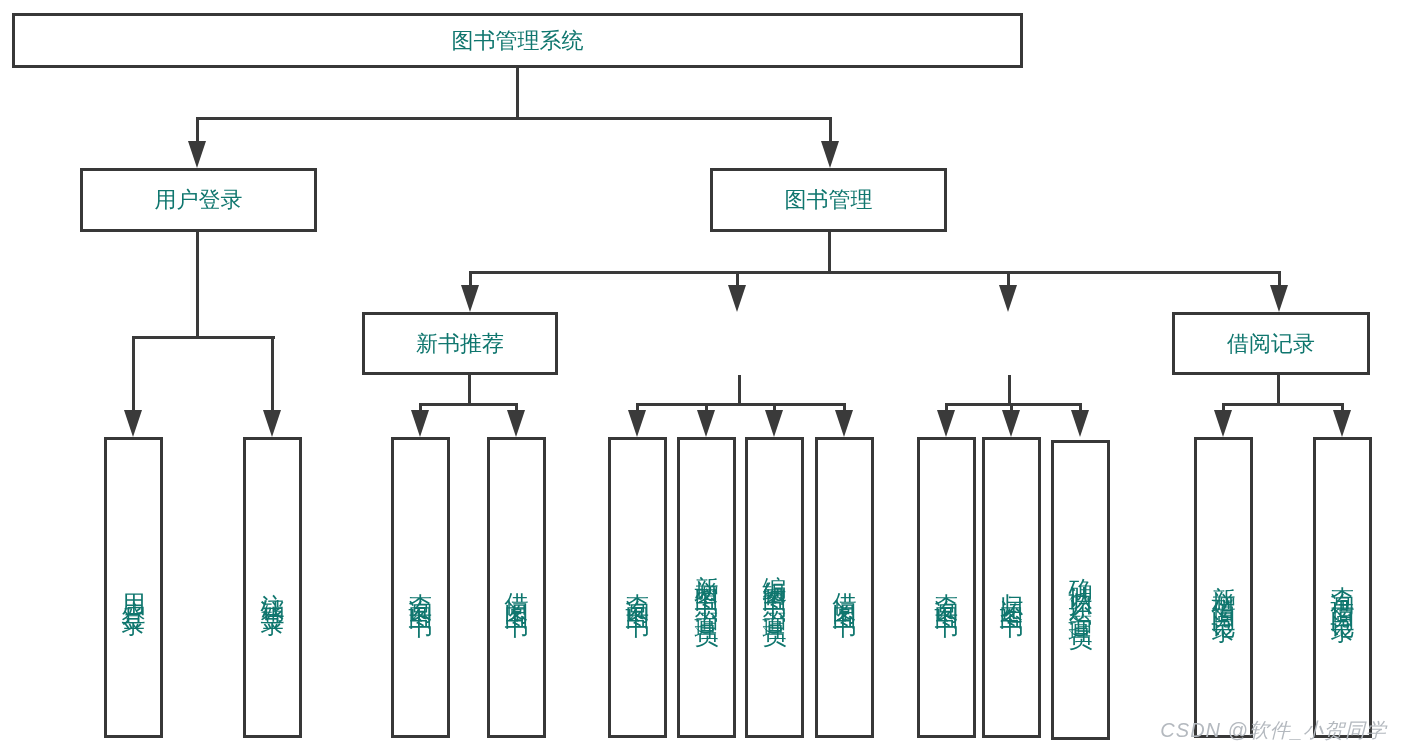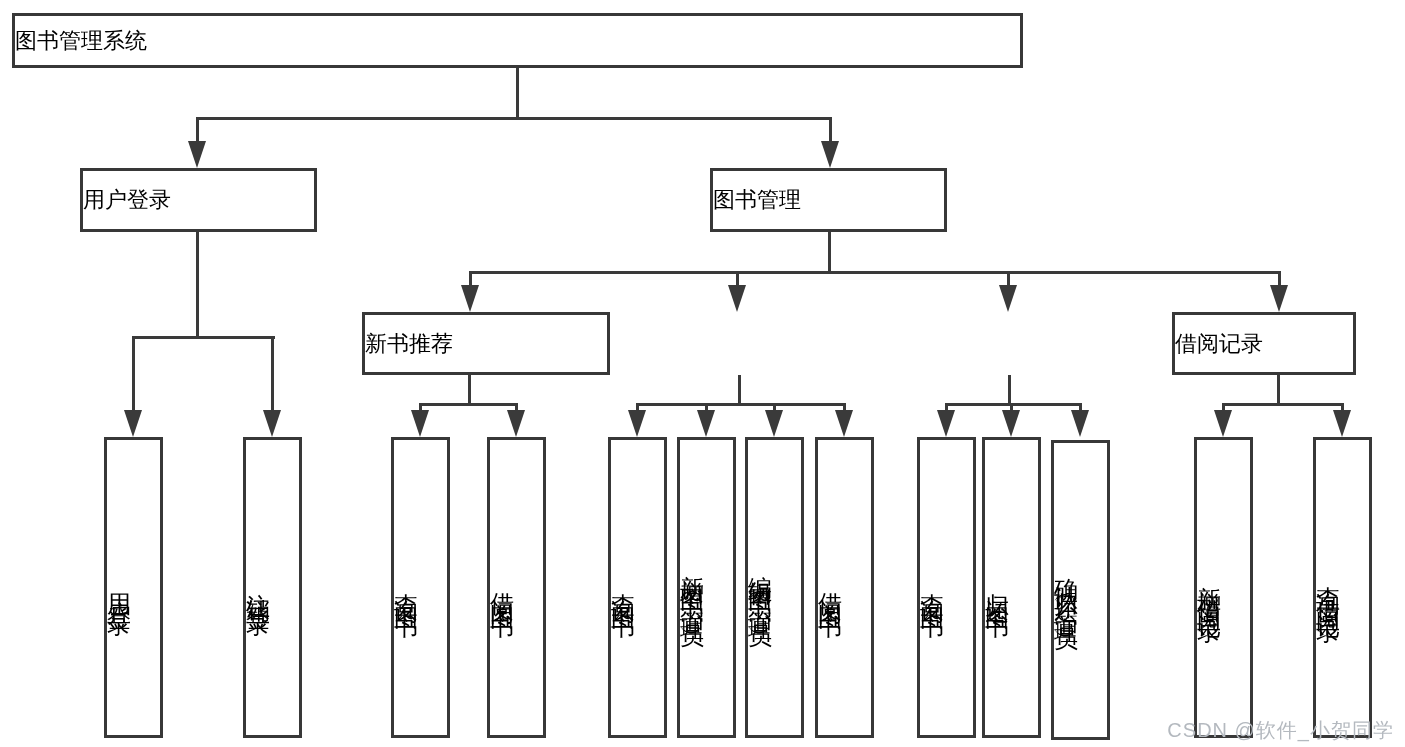--- a/index.html
+++ b/index.html
@@ -19,40 +19,41 @@
     border-right: 9px solid transparent;
     border-top: 27px solid #3a3a3a;
   }
   .box {
     position: absolute;
     box-sizing: border-box;
     border: 3px solid #383838;
     background: #ffffff;
     display: flex;
     align-items: center;
-    justify-content: flex-start;
-    color: #000000;
+    justify-content: center;
+    color: #0f766e;
     font-size: 22px;
   }
   .box.v span {
     writing-mode: vertical-rl;
     text-orientation: mixed;
     font-size: 24px;
     line-height: 1;
     letter-spacing: 7px;
   }
   .watermark {
     position: absolute;
     top: 717px;
-    right: 11px;
+    right: 18px;
     font-size: 20px;
     letter-spacing: 1px;
     color: #b4b9bf;
     z-index: 5;
     white-space: nowrap;
+    font-style: italic;
   }
 </style>
 </head>
 <body>
 
 <div class="canvas">
 
   <div class="ln" style="left:516px;top:68px;width:3px;height:51px"></div>
   <div class="ln" style="left:196px;top:117px;width:636px;height:3px"></div>
   <div class="ln" style="left:196px;top:117px;width:3px;height:25px"></div>
@@ -116,24 +117,24 @@
     <span>图书管理系统</span>
   </div>
 
   <div class="box" style="left:80px;top:168px;width:237px;height:64px">
     <span>用户登录</span>
   </div>
   <div class="box" style="left:710px;top:168px;width:237px;height:64px">
     <span>图书管理</span>
   </div>
 
-  <div class="box" style="left:362px;top:312px;width:248px;height:63px">
+  <div class="box" style="left:362px;top:312px;width:196px;height:63px">
     <span>新书推荐</span>
   </div>
-  <div class="box" style="left:1172px;top:312px;width:184px;height:63px">
+  <div class="box" style="left:1172px;top:312px;width:198px;height:63px">
     <span>借阅记录</span>
   </div>
 
   <div class="box v" style="left:104px;top:437px;width:59px;height:301px">
     <span>用户登录</span>
   </div>
   <div class="box v" style="left:243px;top:437px;width:59px;height:301px">
     <span>注销登录</span>
   </div>
 

